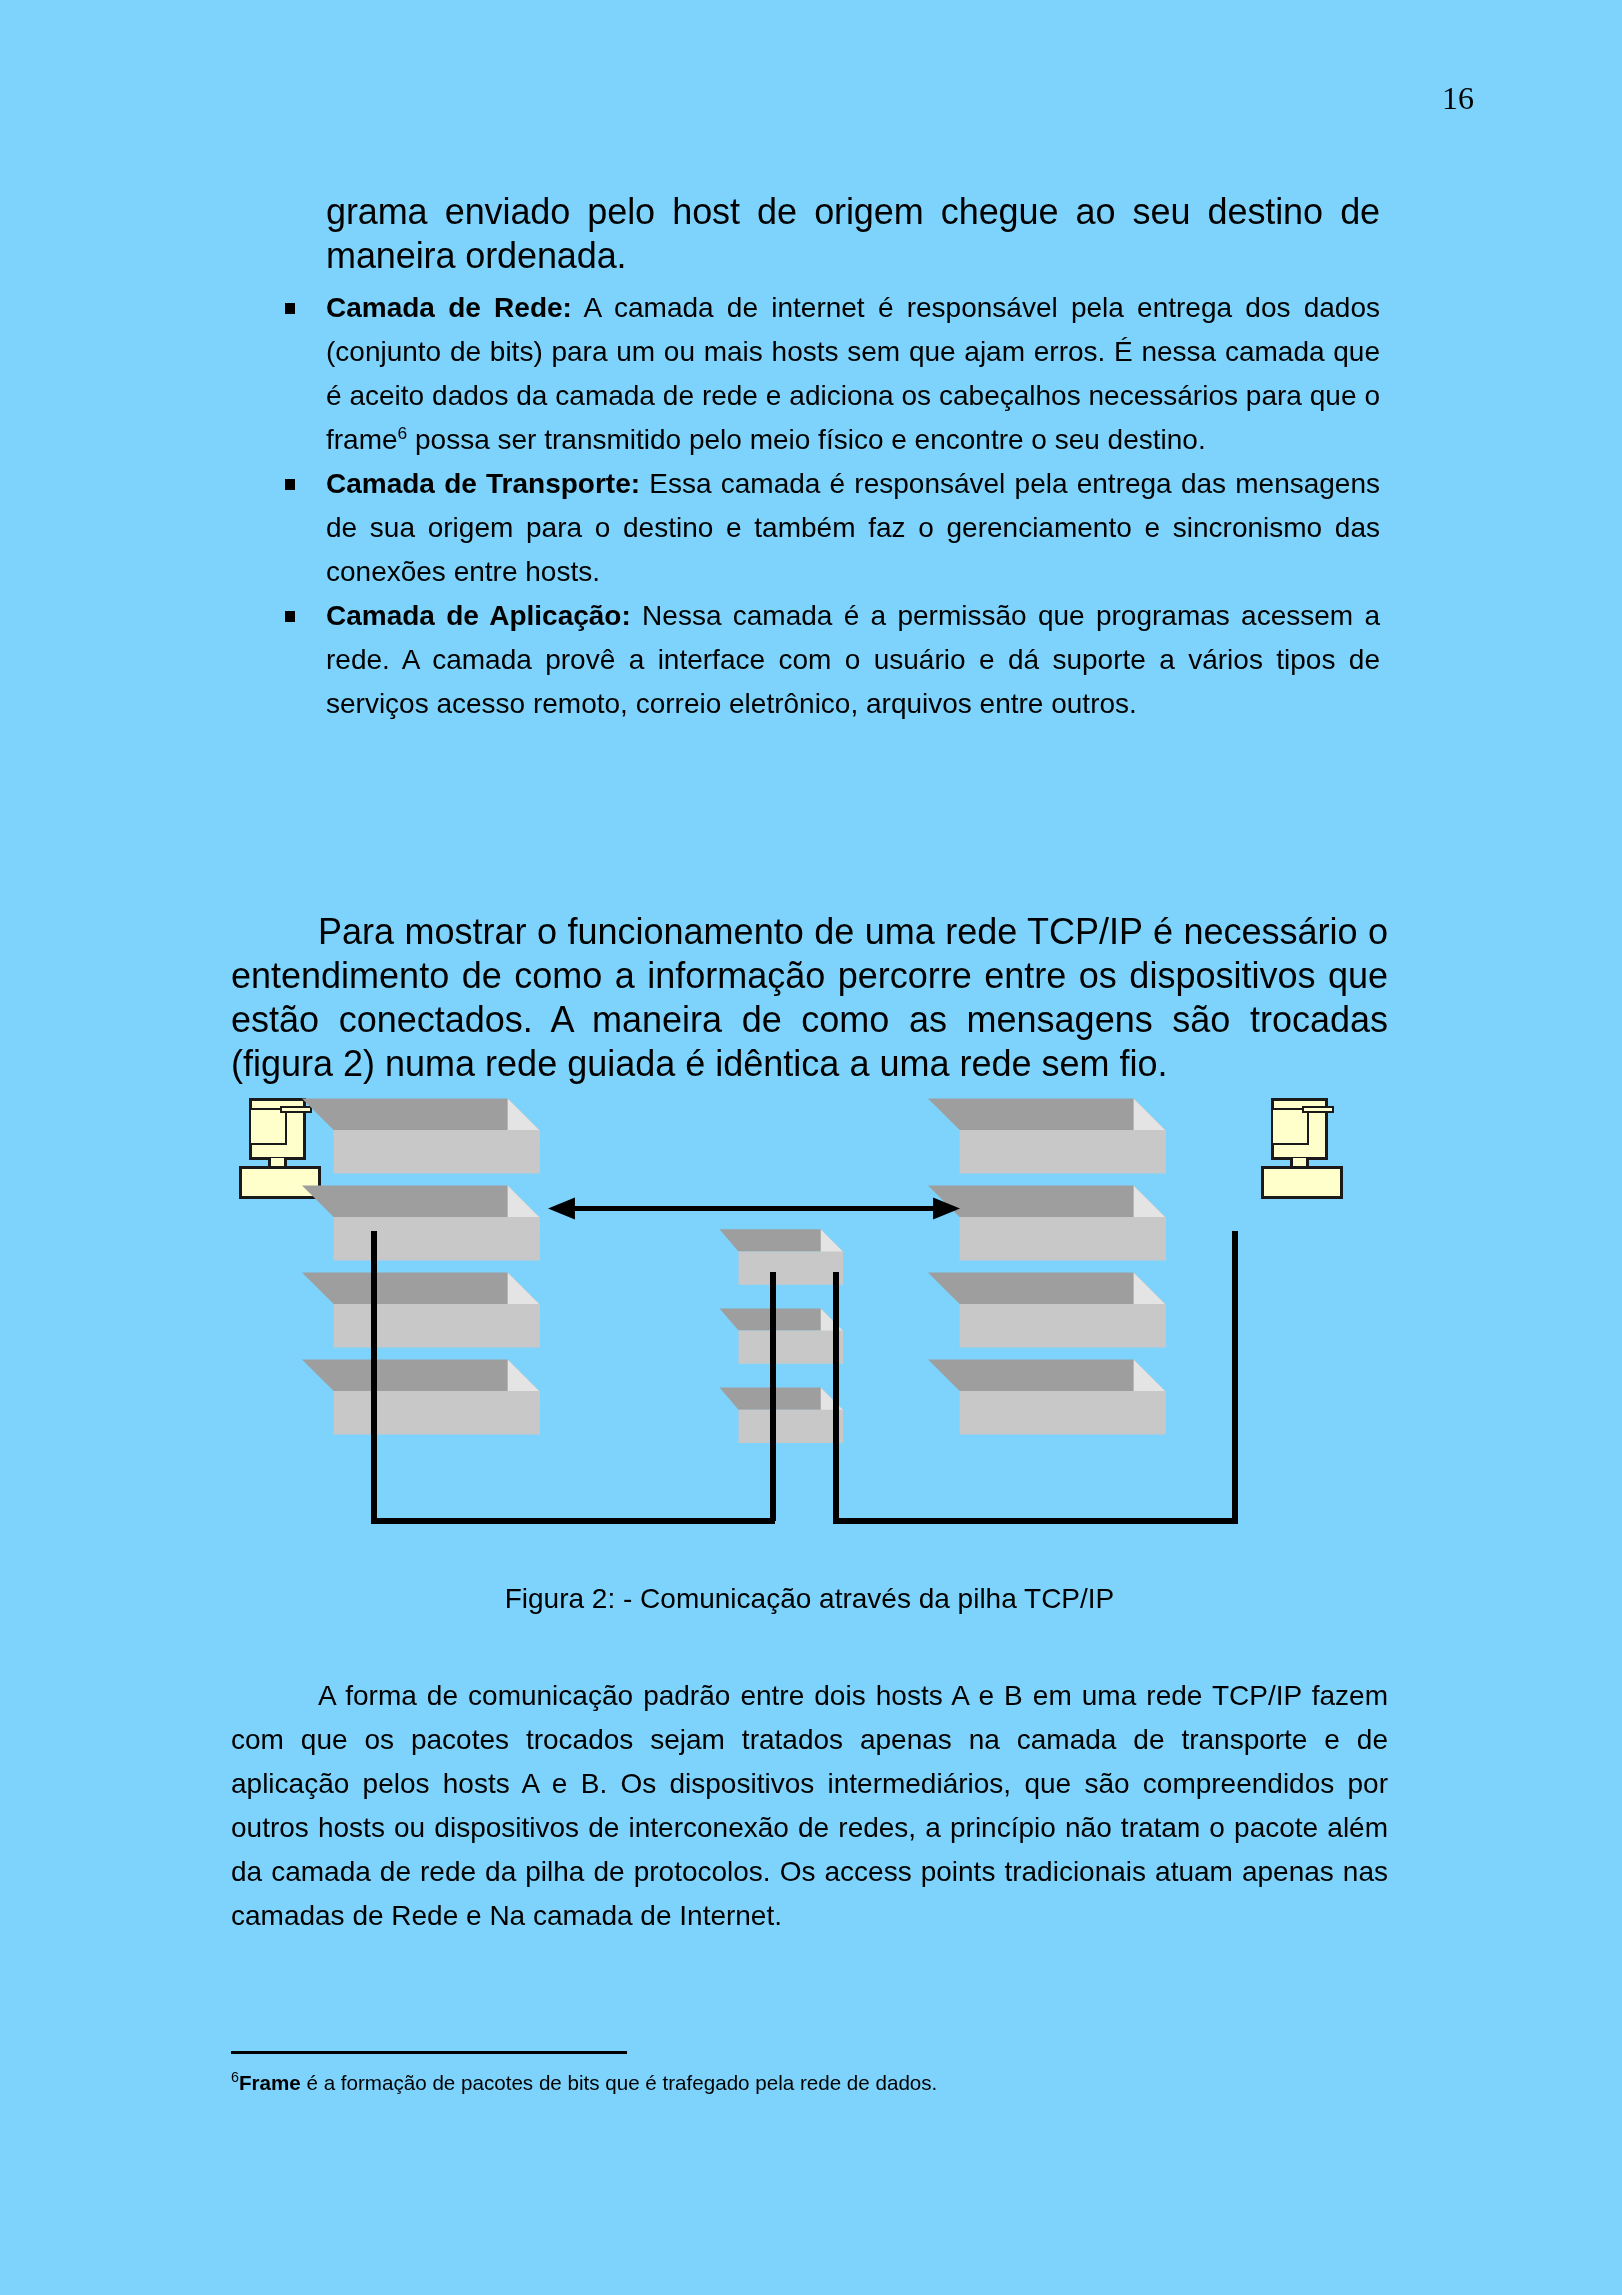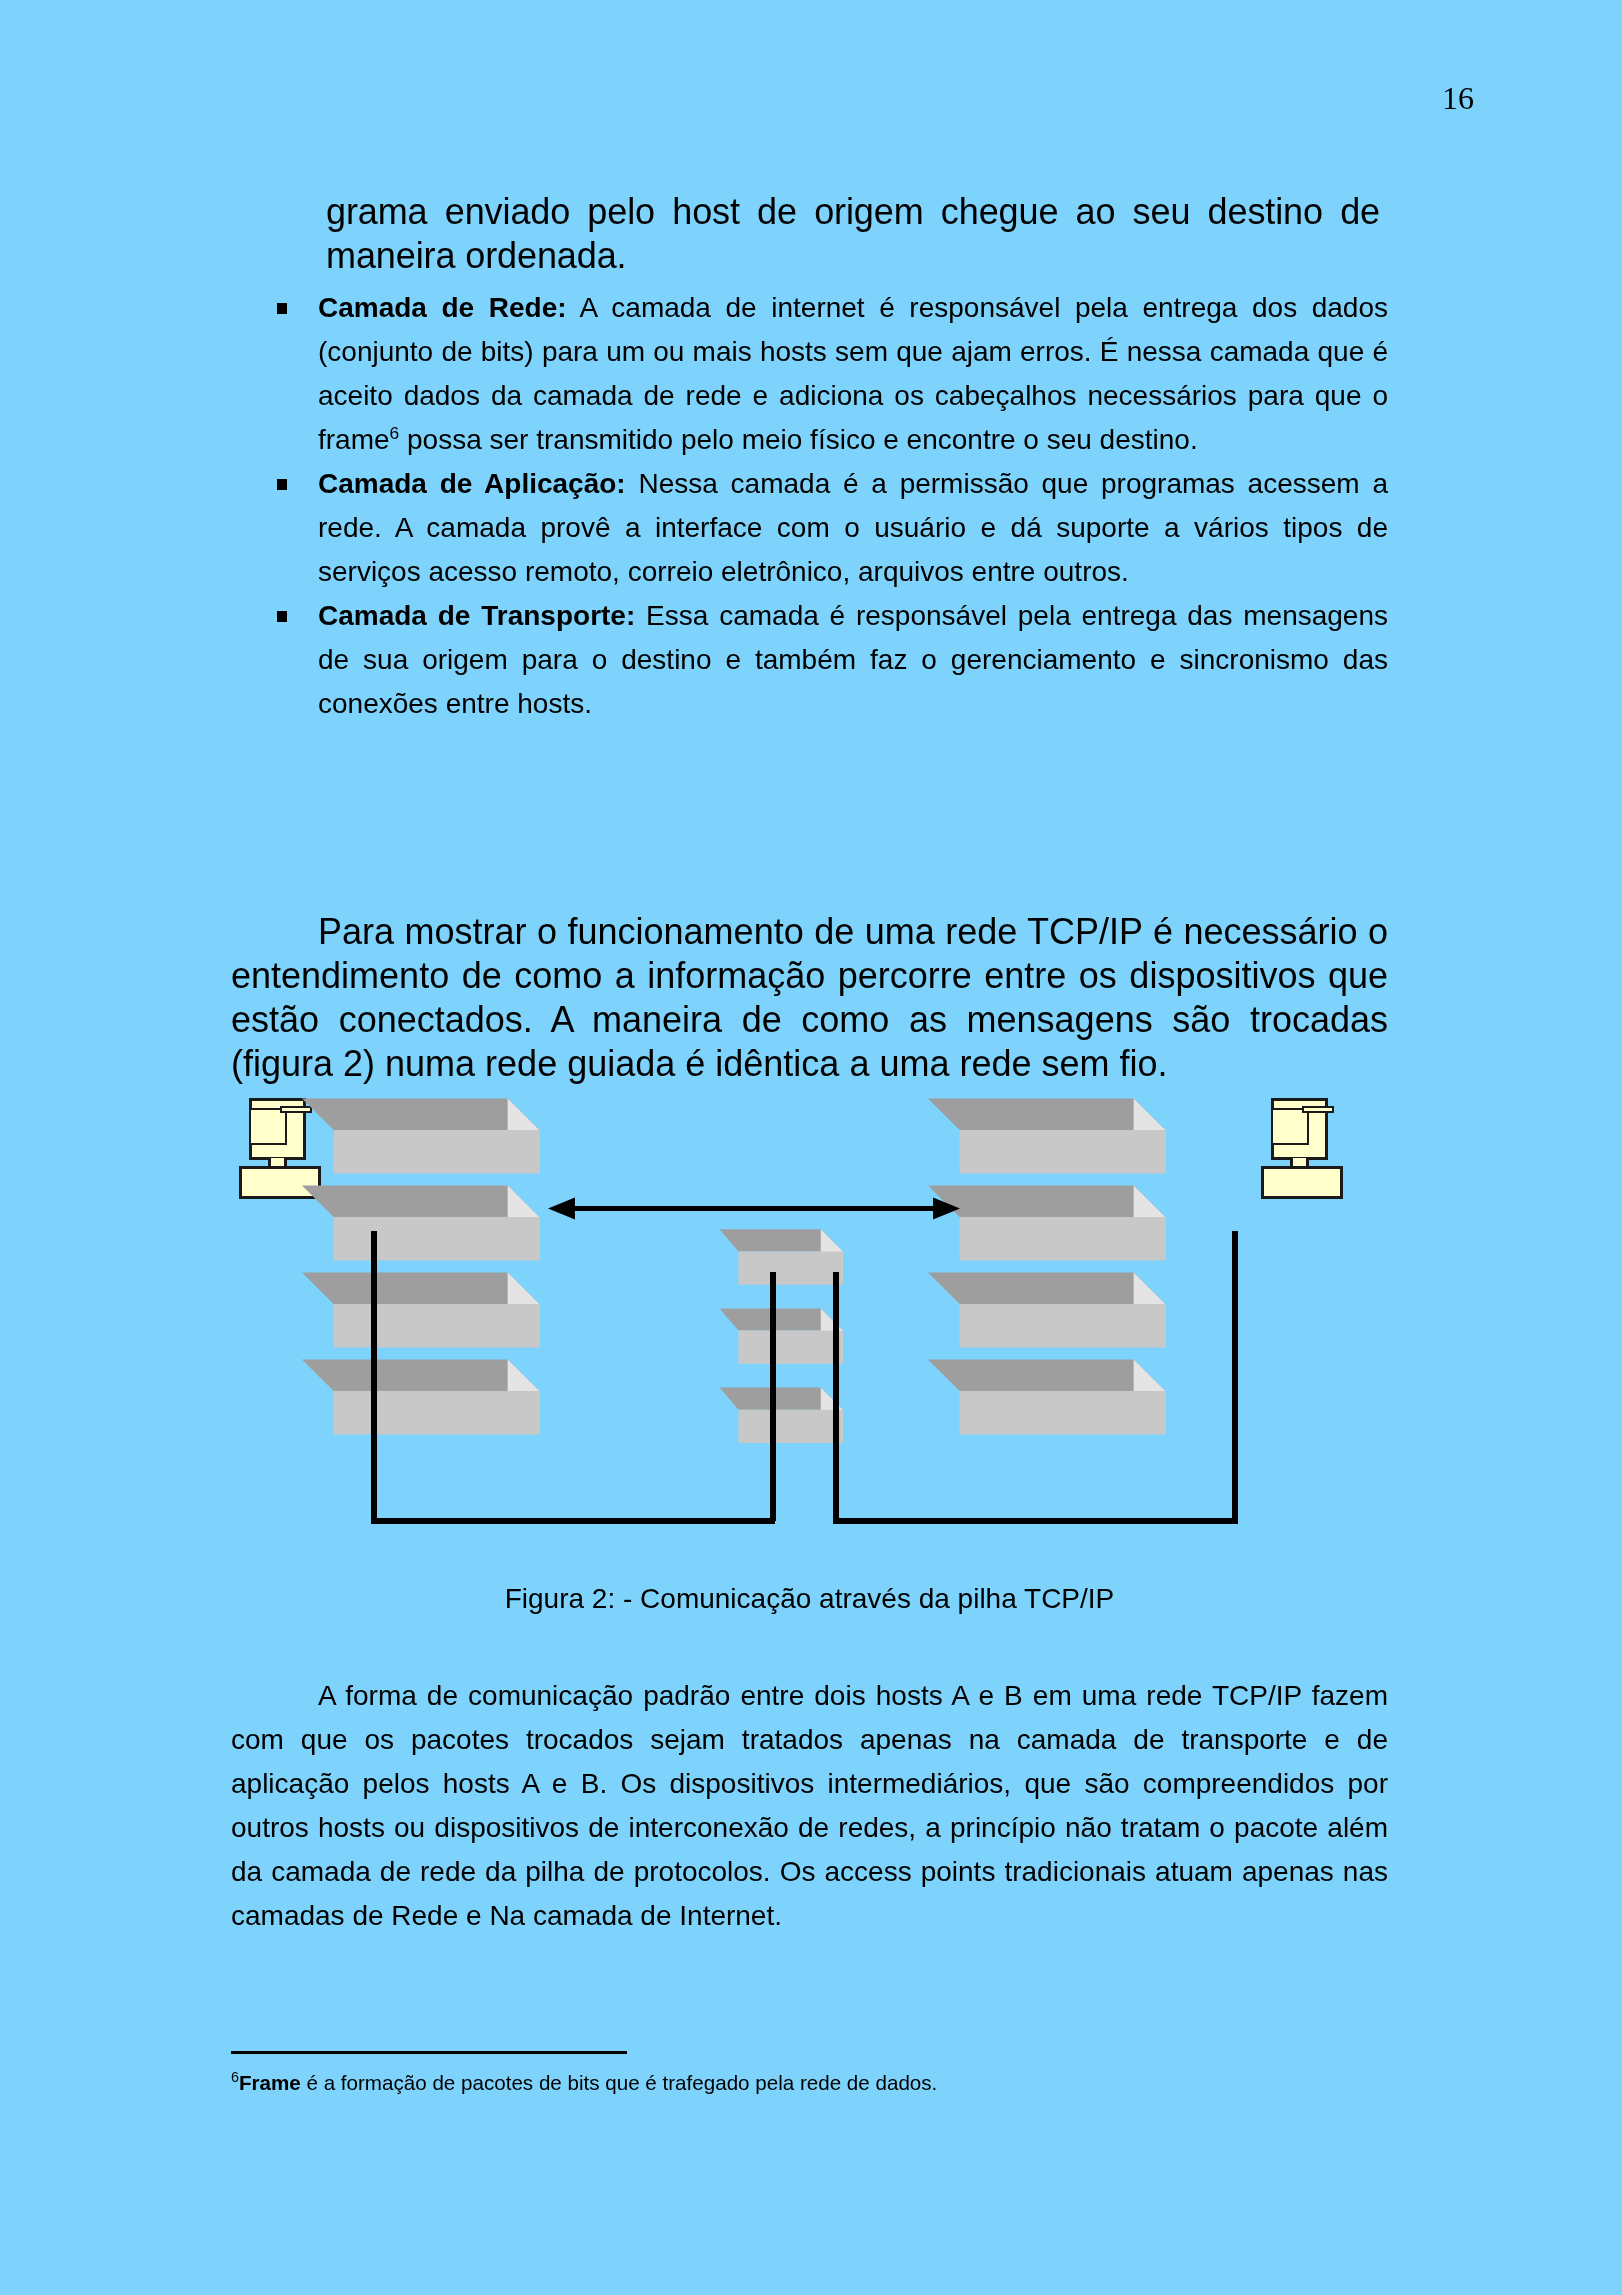--- a/index.html
+++ b/index.html
@@ -52,21 +52,21 @@
   
   .cont-para {
     margin: 0 0 0 0;
     padding-left: 87px;
   }
   .cont-para p.body { text-align: justify; }
 
   
   ul.bullets {
     list-style: none;
-    margin: 0;
+    margin: 8px;
     padding: 0;
   }
   ul.bullets li {
     position: relative;
     padding-left: 87px;
     margin: 0;
     font-size: 28px;
     line-height: 44px;
     text-align: justify;
     text-justify: inter-word;
@@ -268,24 +268,24 @@
   <div class="content">
     <div class="cont-para">
       <p class="body">grama enviado pelo host de origem chegue ao seu destino de maneira ordenada.</p>
     </div>
 
     <ul class="bullets">
       <li>
         <span class="marker"></span><span class="lead">Camada de Rede:</span><span> A camada de internet é responsável pela entrega dos dados (conjunto de bits) para um ou mais hosts sem que ajam erros. É nessa camada que é aceito dados da camada de rede e adiciona os cabeçalhos necessários para que o frame</span><sup class="fn">6</sup><span> possa ser transmitido pelo meio físico e encontre o seu destino.</span>
       </li>
       <li>
-        <span class="marker"></span><span class="lead">Camada de Aplicação:</span><span> Nessa camada é a permissão que programas acessem a rede. A camada provê a interface com o usuário e dá suporte a vários tipos de serviços acesso remoto, correio eletrônico, arquivos entre outros.</span>
+        <span class="marker"></span><span class="lead">Camada de Transporte:</span><span> Essa camada é responsável pela entrega das mensagens de sua origem para o destino e também faz o gerenciamento e sincronismo das conexões entre hosts.</span>
       </li>
       <li>
-        <span class="marker"></span><span class="lead">Camada de Transporte:</span><span> Essa camada é responsável pela entrega das mensagens de sua origem para o destino e também faz o gerenciamento e sincronismo das conexões entre hosts.</span>
+        <span class="marker"></span><span class="lead">Camada de Aplicação:</span><span> Nessa camada é a permissão que programas acessem a rede. A camada provê a interface com o usuário e dá suporte a vários tipos de serviços acesso remoto, correio eletrônico, arquivos entre outros.</span>
       </li>
     </ul>
   </div>
 
 
   <div class="intro-para">
     <p>Para mostrar o funcionamento de uma rede TCP/IP é necessário o entendimento de como a informação percorre entre os dispositivos que estão conectados. A maneira de como as mensagens são trocadas (figura 2) numa rede guiada é idêntica a uma rede sem fio.</p>
   </div>
 
   <div class="figure">

